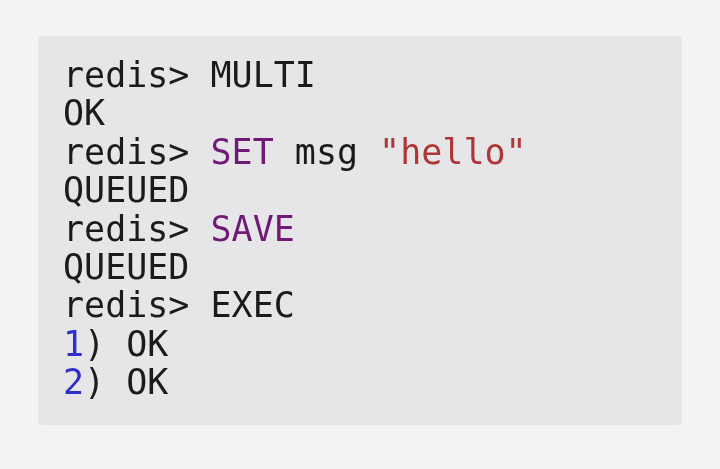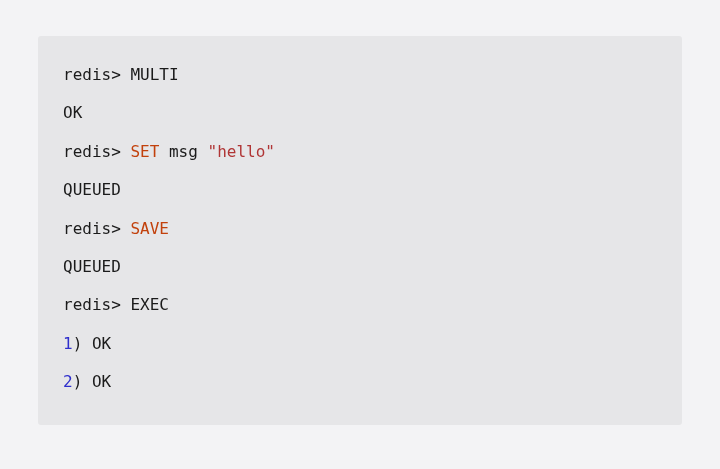--- a/index.html
+++ b/index.html
@@ -26,38 +26,38 @@
     width: 644px;
     height: 389px;
     background: #e6e6e8;
     border-radius: 3px;
     box-sizing: border-box;
     padding: 20px 0 0 25px;
   }
   .code-block {
     margin: 0;
     font-family: "DejaVu Sans Mono", monospace;
-    font-size: 16px;
+    font-size: 35px;
     line-height: 38.4px;
     color: #1b1b1b;
     white-space: pre;
     letter-spacing: 0px;
   }
   .line {
     height: 38.4px;
     white-space: pre;
   }
   .tok-prompt {
     color: #1b1b1b;
   }
   .tok-plain {
     color: #1b1b1b;
   }
   .tok-keyword {
-    color: #c2410c;
+    color: #701a75;
   }
   .tok-string {
     color: #b03535;
   }
   .tok-index {
     color: #2f2fcc;
   }
 </style>
 </head>
 <body>

